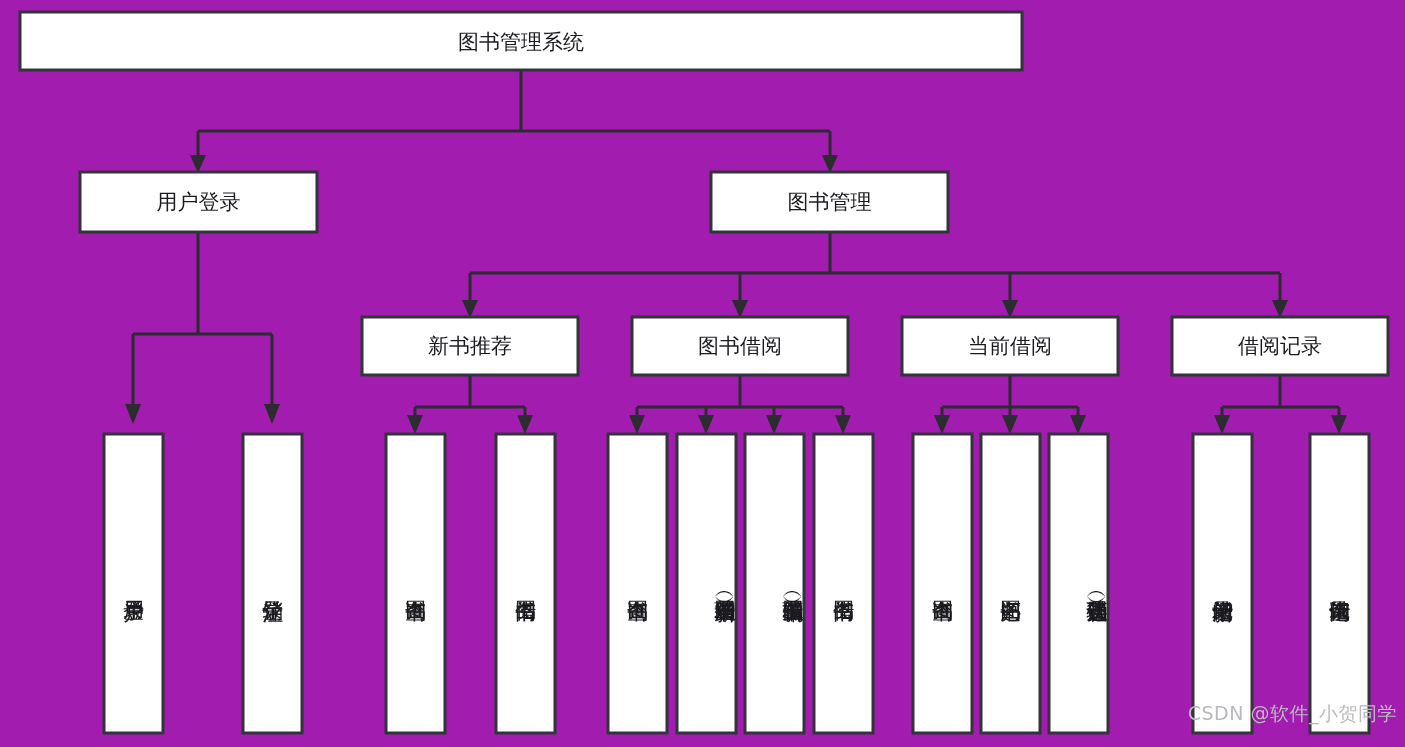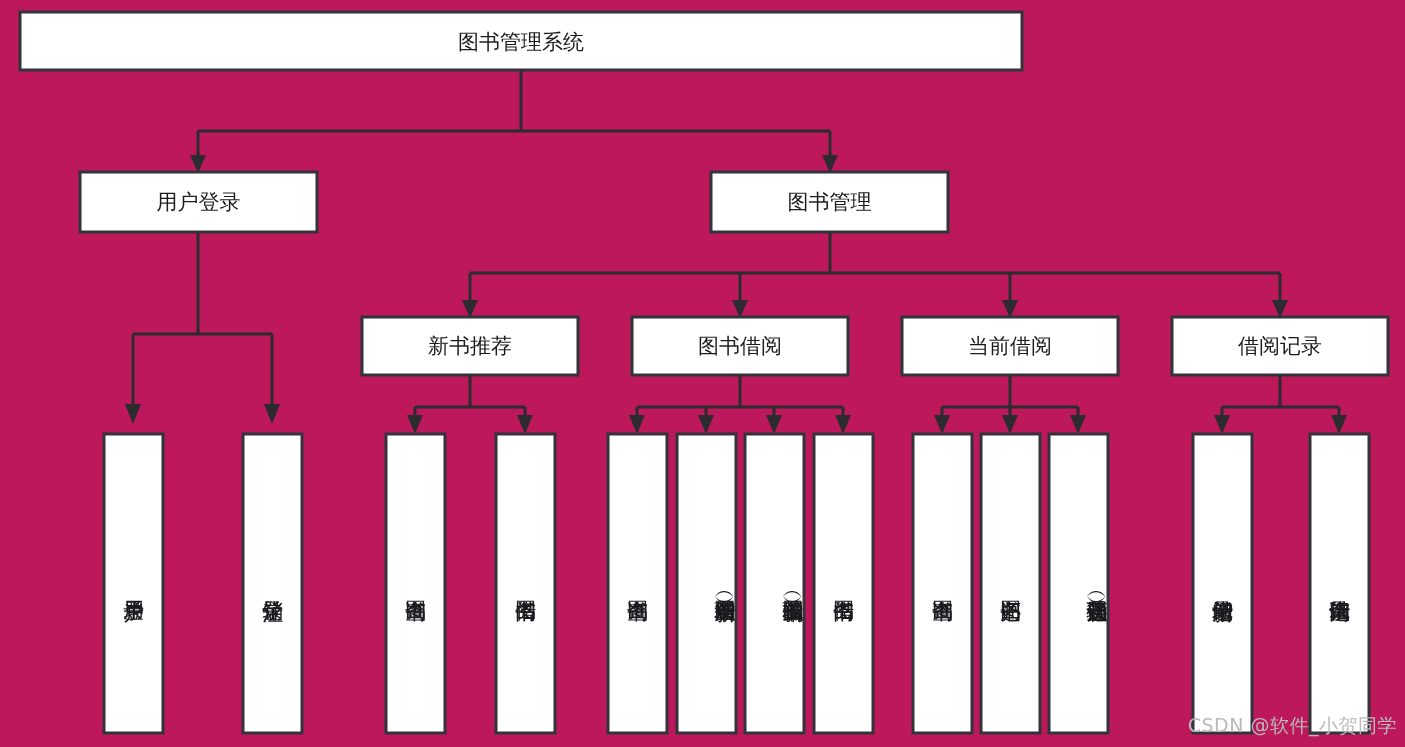--- a/index.html
+++ b/index.html
@@ -11,21 +11,21 @@
     width: 1405px;
     height: 747px;
     font-family: "DejaVu Sans", "Liberation Sans", sans-serif;
     overflow: hidden;
     position: relative;
   }
   #diagram-root {
     position: relative;
     width: 1405px;
     height: 747px;
-    background: #be185d;
+    background: #a21caf;
   }
   svg.diagram-svg {
     position: absolute;
     left: 0;
     top: 0;
     width: 1405px;
     height: 747px;
   }
   .node-box {
     fill: #ffffff;
@@ -58,21 +58,21 @@
     letter-spacing: 0px;
     writing-mode: vertical-rl;
     text-orientation: upright;
     white-space: nowrap;
     text-align: center;
     pointer-events: none;
   }
   .watermark {
     position: absolute;
     right: 8px;
-    bottom: 8px;
+    bottom: 20px;
     font-family: "DejaVu Sans", "Liberation Sans", sans-serif;
     font-size: 19px;
     color: #b9b9bd;
     white-space: nowrap;
     letter-spacing: 0.5px;
   }
 </style>
 </head>
 <body>
 

